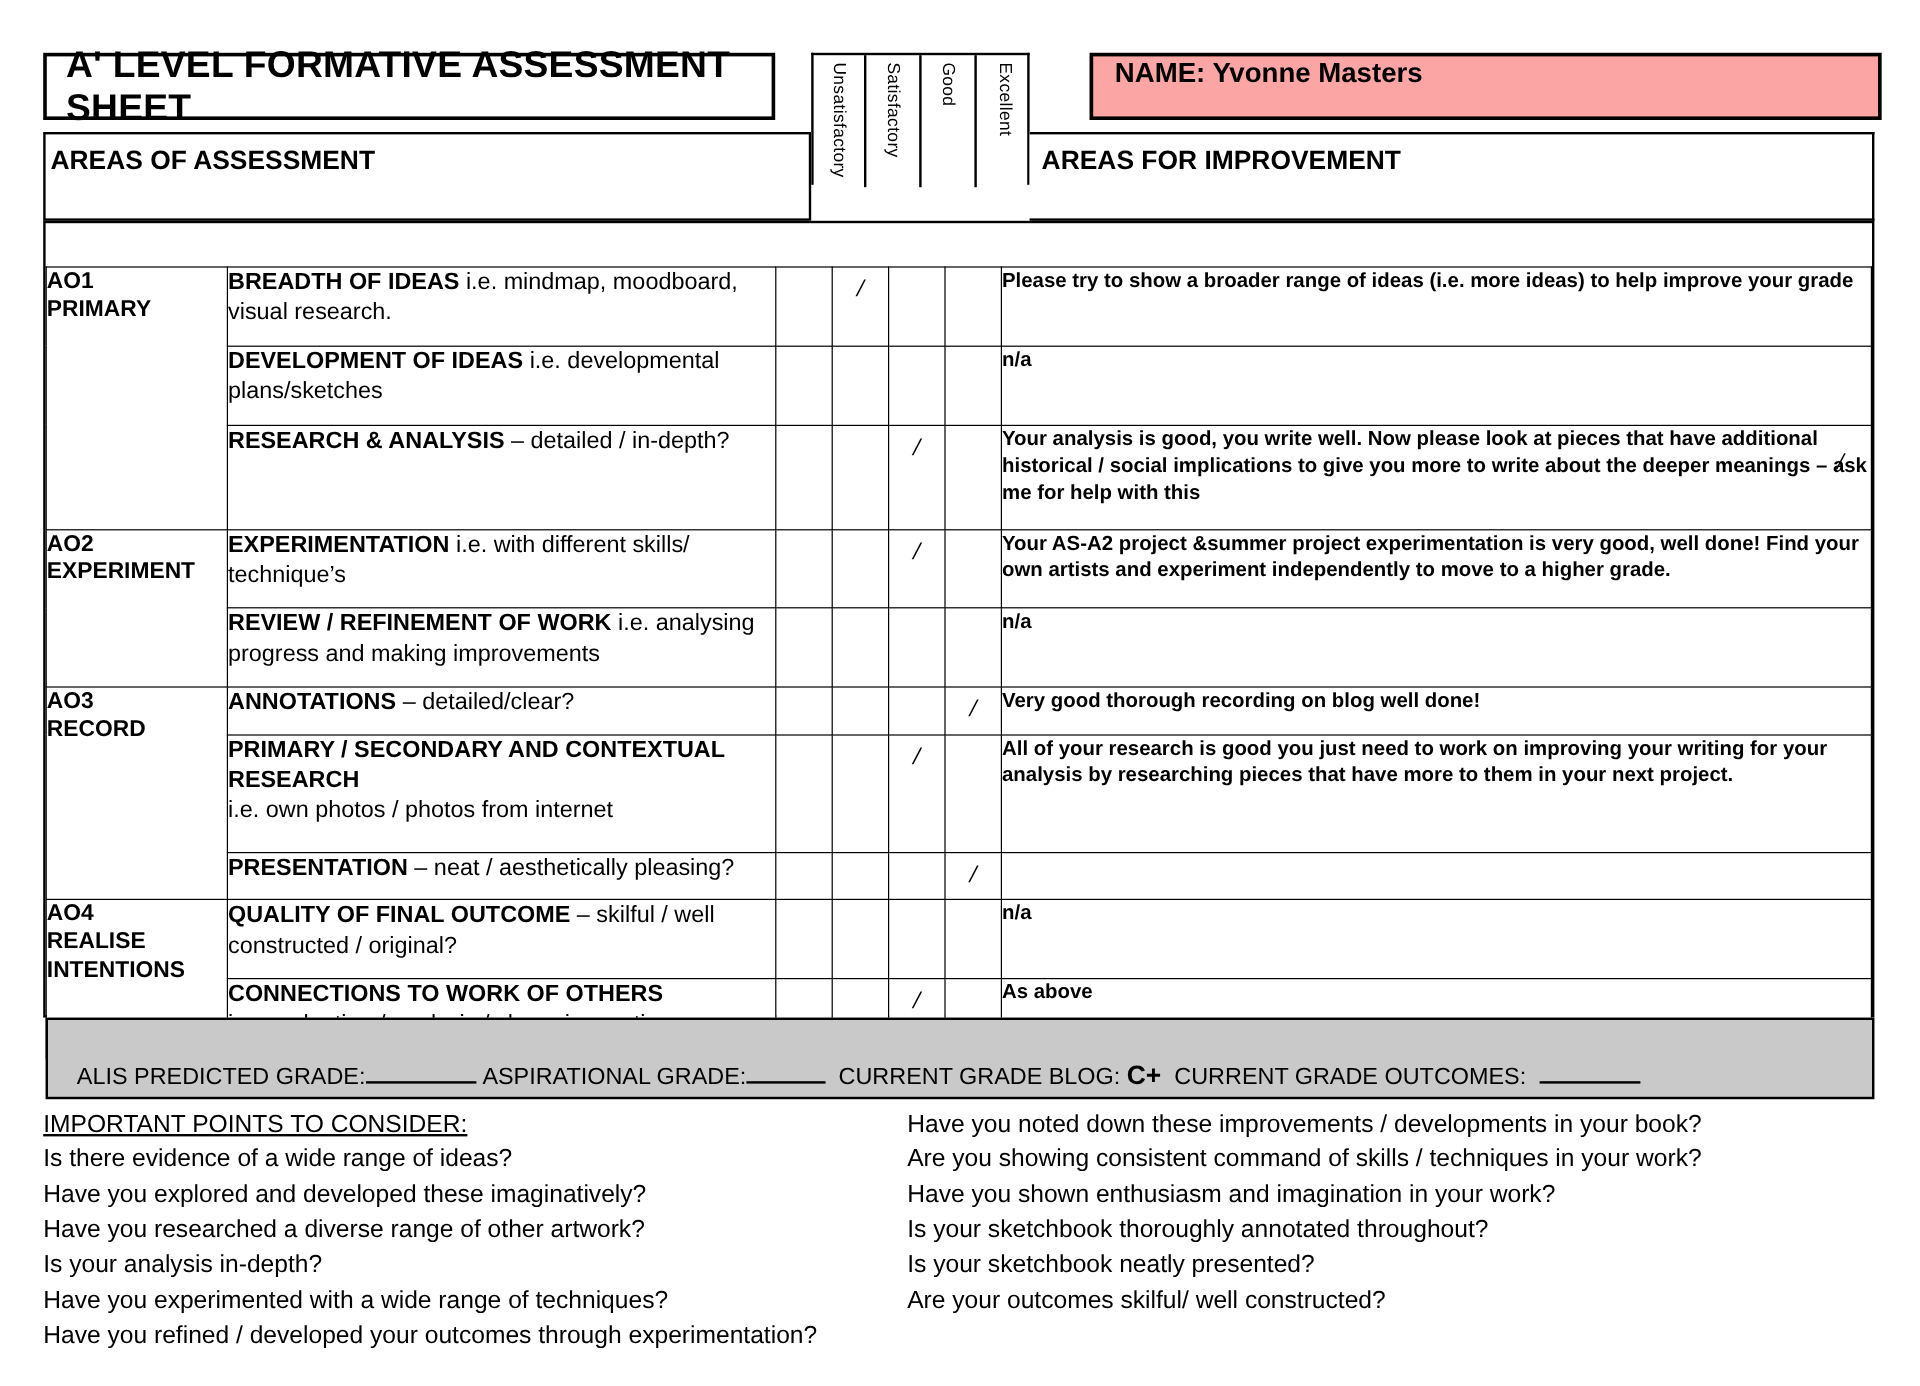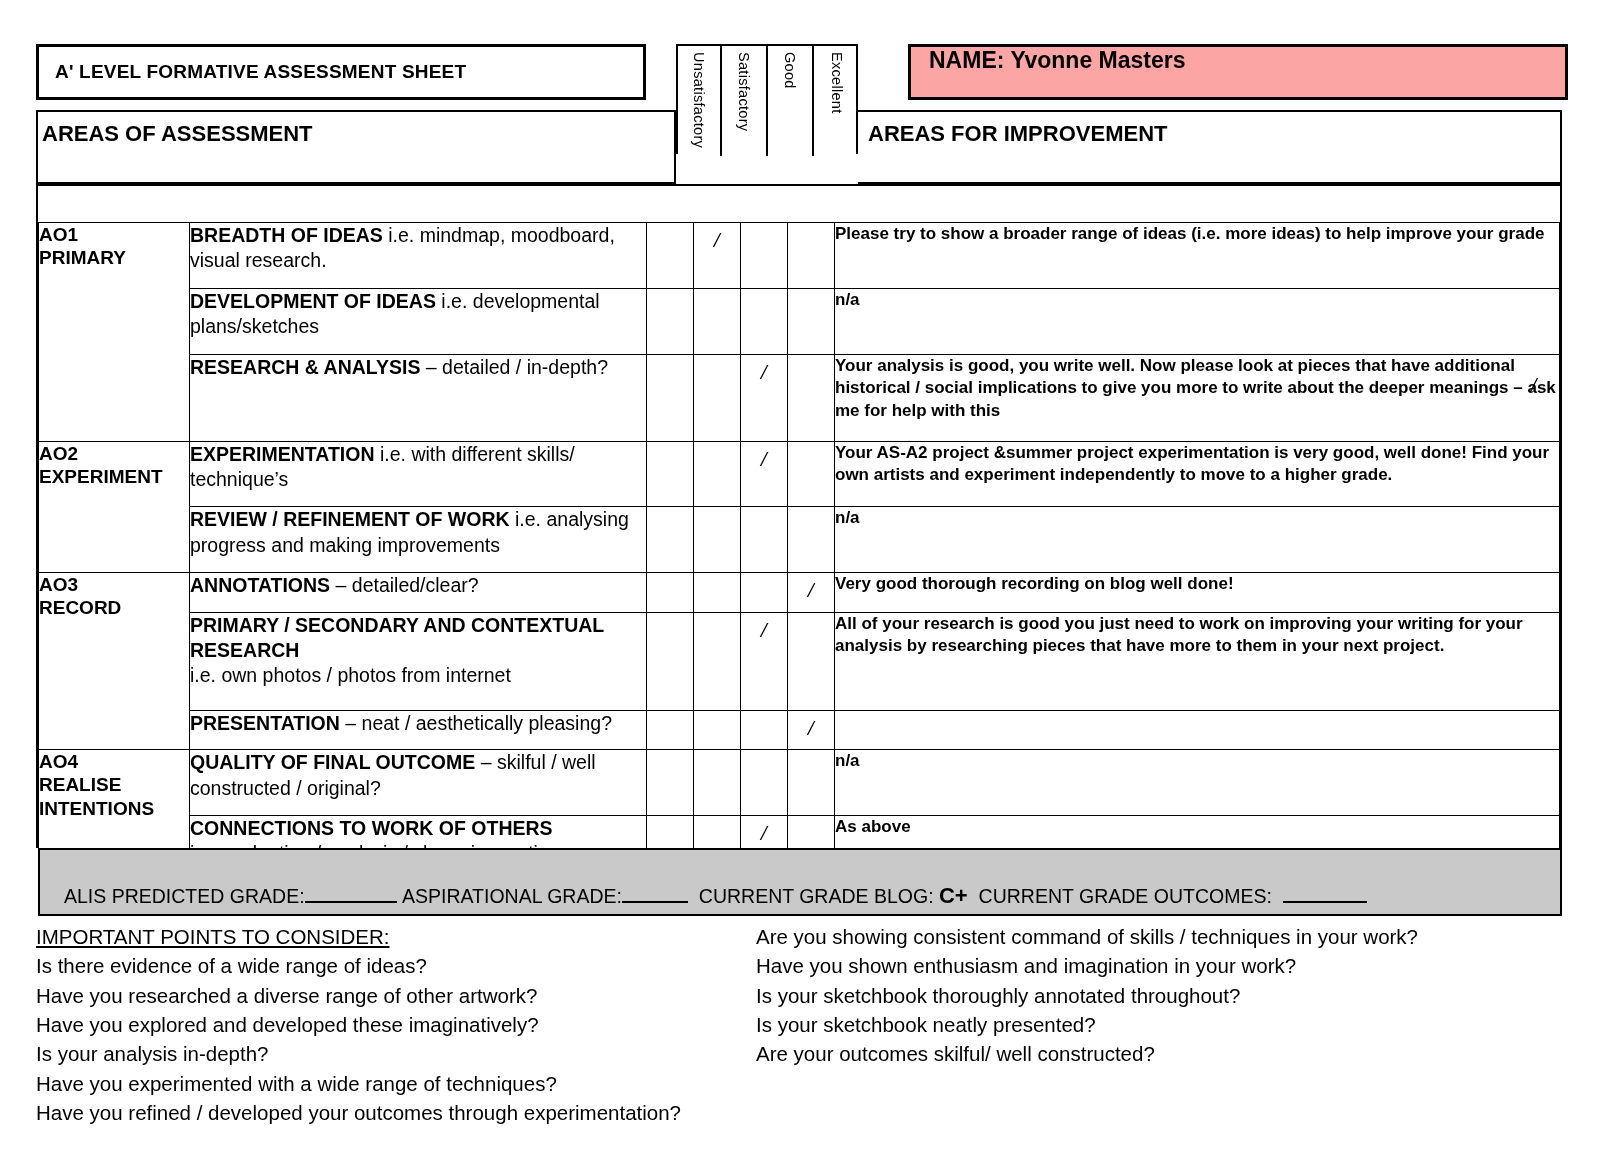--- a/index.html
+++ b/index.html
@@ -14,21 +14,21 @@
   .page{position:absolute; left:0; top:0; width:1600px; height:1155px;}
 
   
   .topstrip{position:absolute; left:36px; top:44px; width:1526px; height:56px;}
   .title-box{
     position:absolute; left:0; top:0; width:604px; height:50px;
     border:3px solid #000; background:#fff;
     display:flex; align-items:center;
   }
   .title-box span{
-    font-weight:bold; font-size:19px; letter-spacing:.2px; padding-left:16px;
+    font-weight:bold; font-size:31px; letter-spacing:.2px; padding-left:16px;
   }
   .name-box{
     position:absolute; left:872px; top:0; width:654px; height:50px;
     border:3px solid #000; background:#fca5a5;
     display:flex; 
   }
   .name-box .nm{font-weight:bold; font-size:23px; padding-left:18px;}
   .name-box .nm .val{font-weight:bold;}
 
   
@@ -282,27 +282,28 @@
     <div class="gradeline">
       <span>ALIS PREDICTED GRADE:</span><span class="u" style="width:92px;"></span><span>&nbsp;</span><span>ASPIRATIONAL GRADE:</span><span class="u" style="width:66px;"></span><span>&nbsp; </span><span>CURRENT GRADE BLOG:</span>
       <span class="g-val">C+</span><span>&nbsp; </span><span>CURRENT GRADE OUTCOMES:</span><span>&nbsp;&nbsp;</span><span class="u" style="width:84px;"></span>
     </div>
   </div>
 
   <div class="notes">
     <div class="col left">
       <p class="hd">IMPORTANT POINTS TO CONSIDER:</p>
       <p>Is there evidence of a wide range of ideas?</p>
+      <p>Have you explored and developed these imaginatively?</p>
       <p>Have you researched a diverse range of other artwork?</p>
-      <p>Have you explored and developed these imaginatively?</p>
       <p>Is your analysis in-depth?</p>
       <p>Have you experimented with a wide range of techniques?</p>
       <p>Have you refined / developed your outcomes through experimentation?</p>
     </div>
     <div class="col right">
+      <p>Have you noted down these improvements / developments in your book?</p>
       <p>Are you showing consistent command of skills / techniques in your work?</p>
       <p>Have you shown enthusiasm and imagination in your work?</p>
       <p>Is your sketchbook thoroughly annotated throughout?</p>
       <p>Is your sketchbook neatly presented?</p>
       <p>Are your outcomes skilful/ well constructed?</p>
     </div>
   </div>
 
 </div>
 

